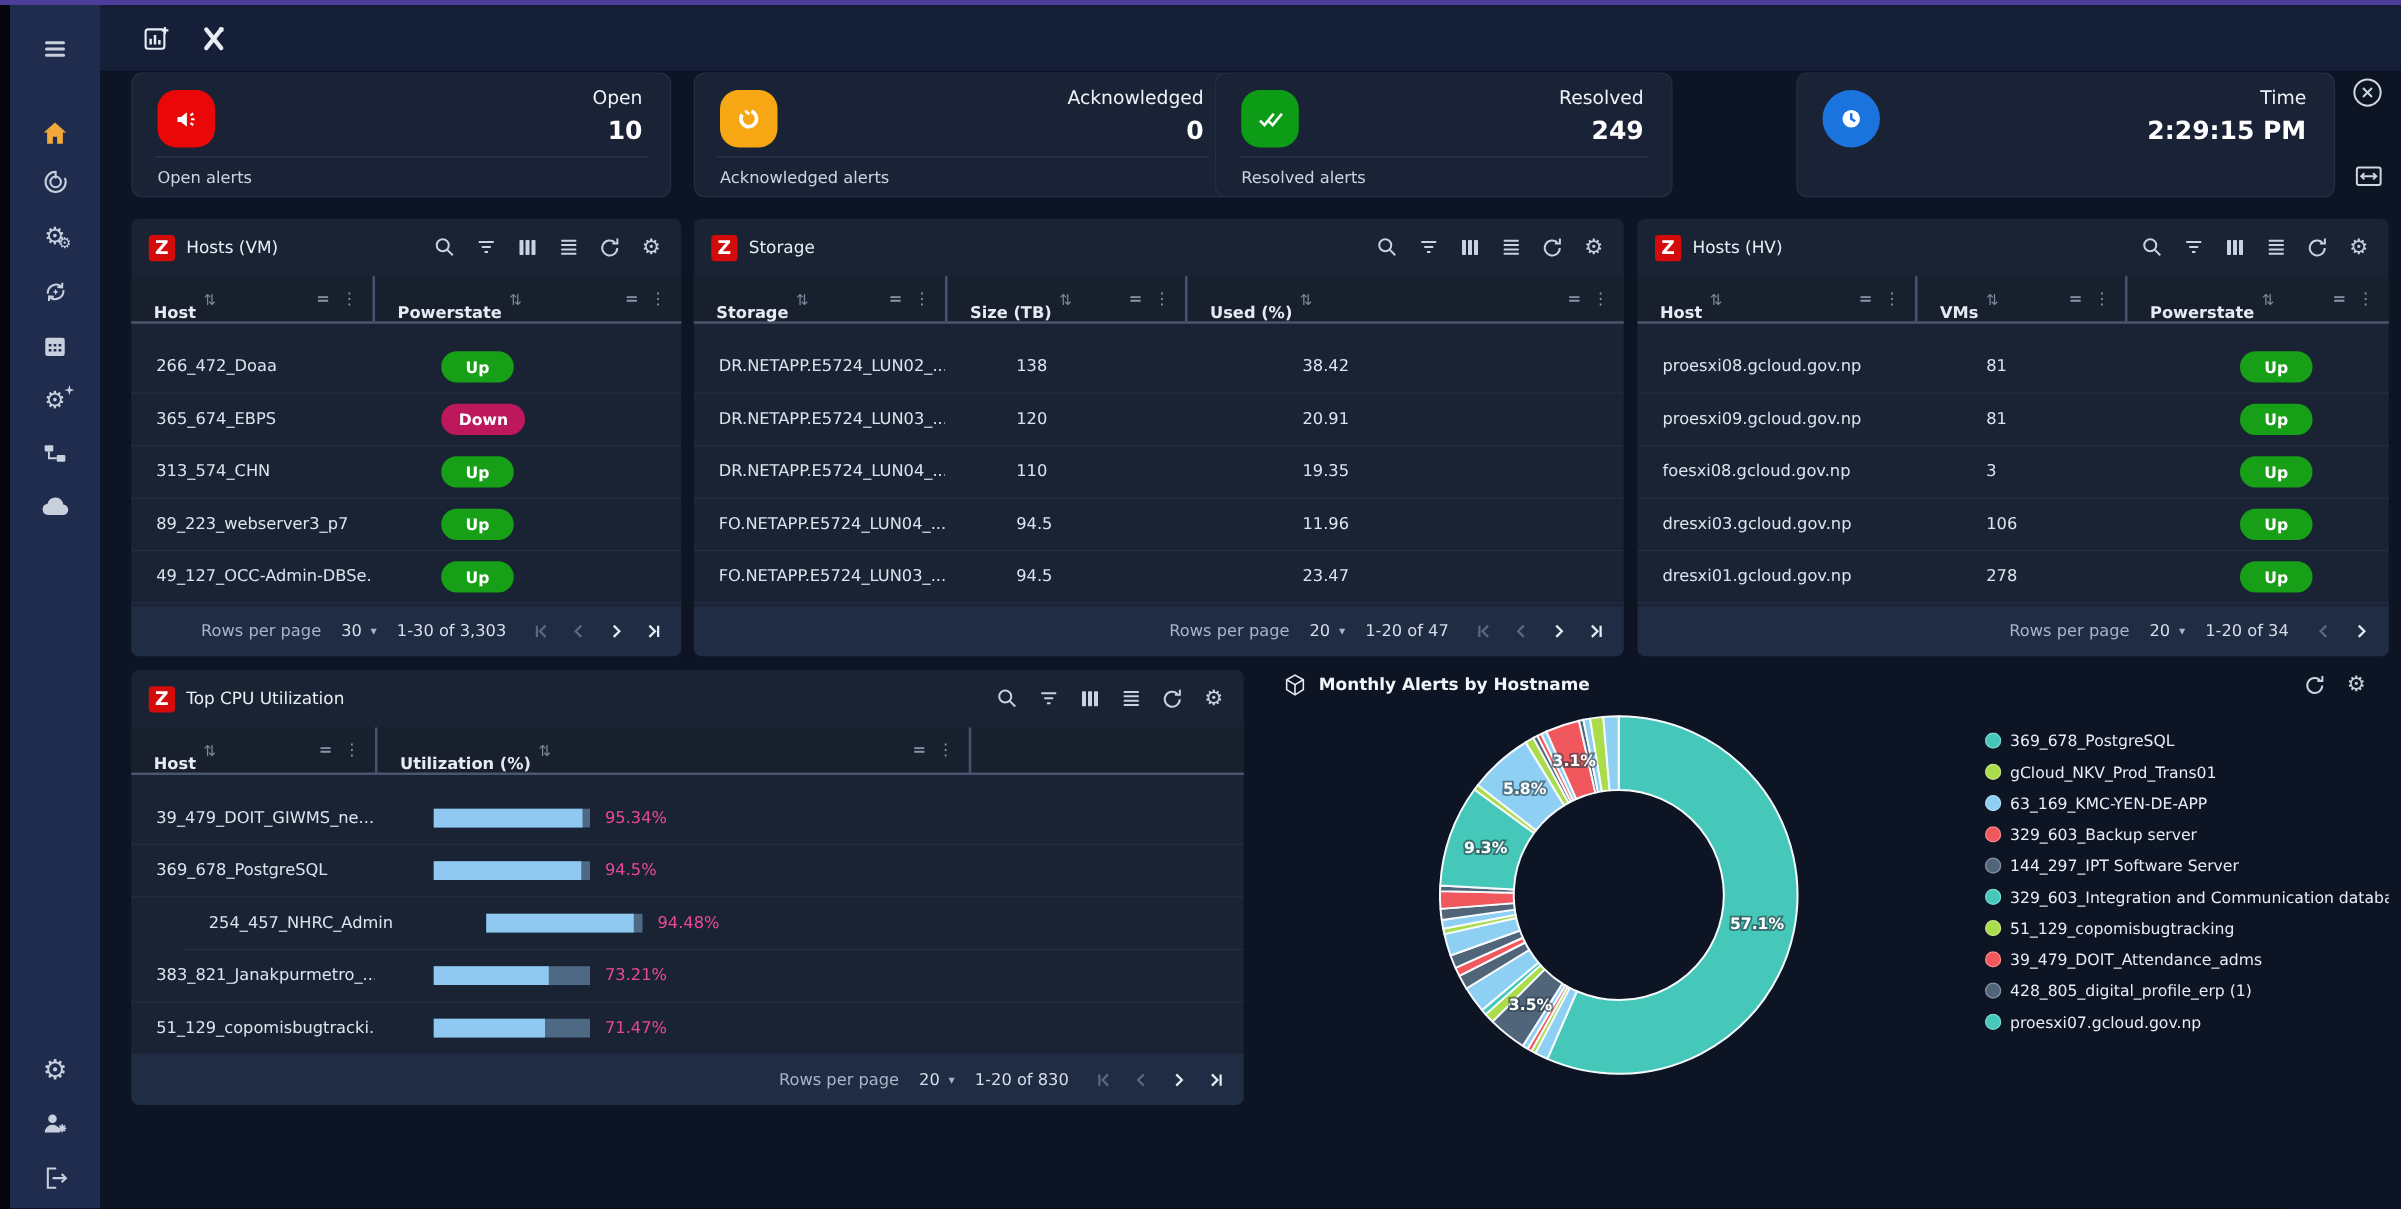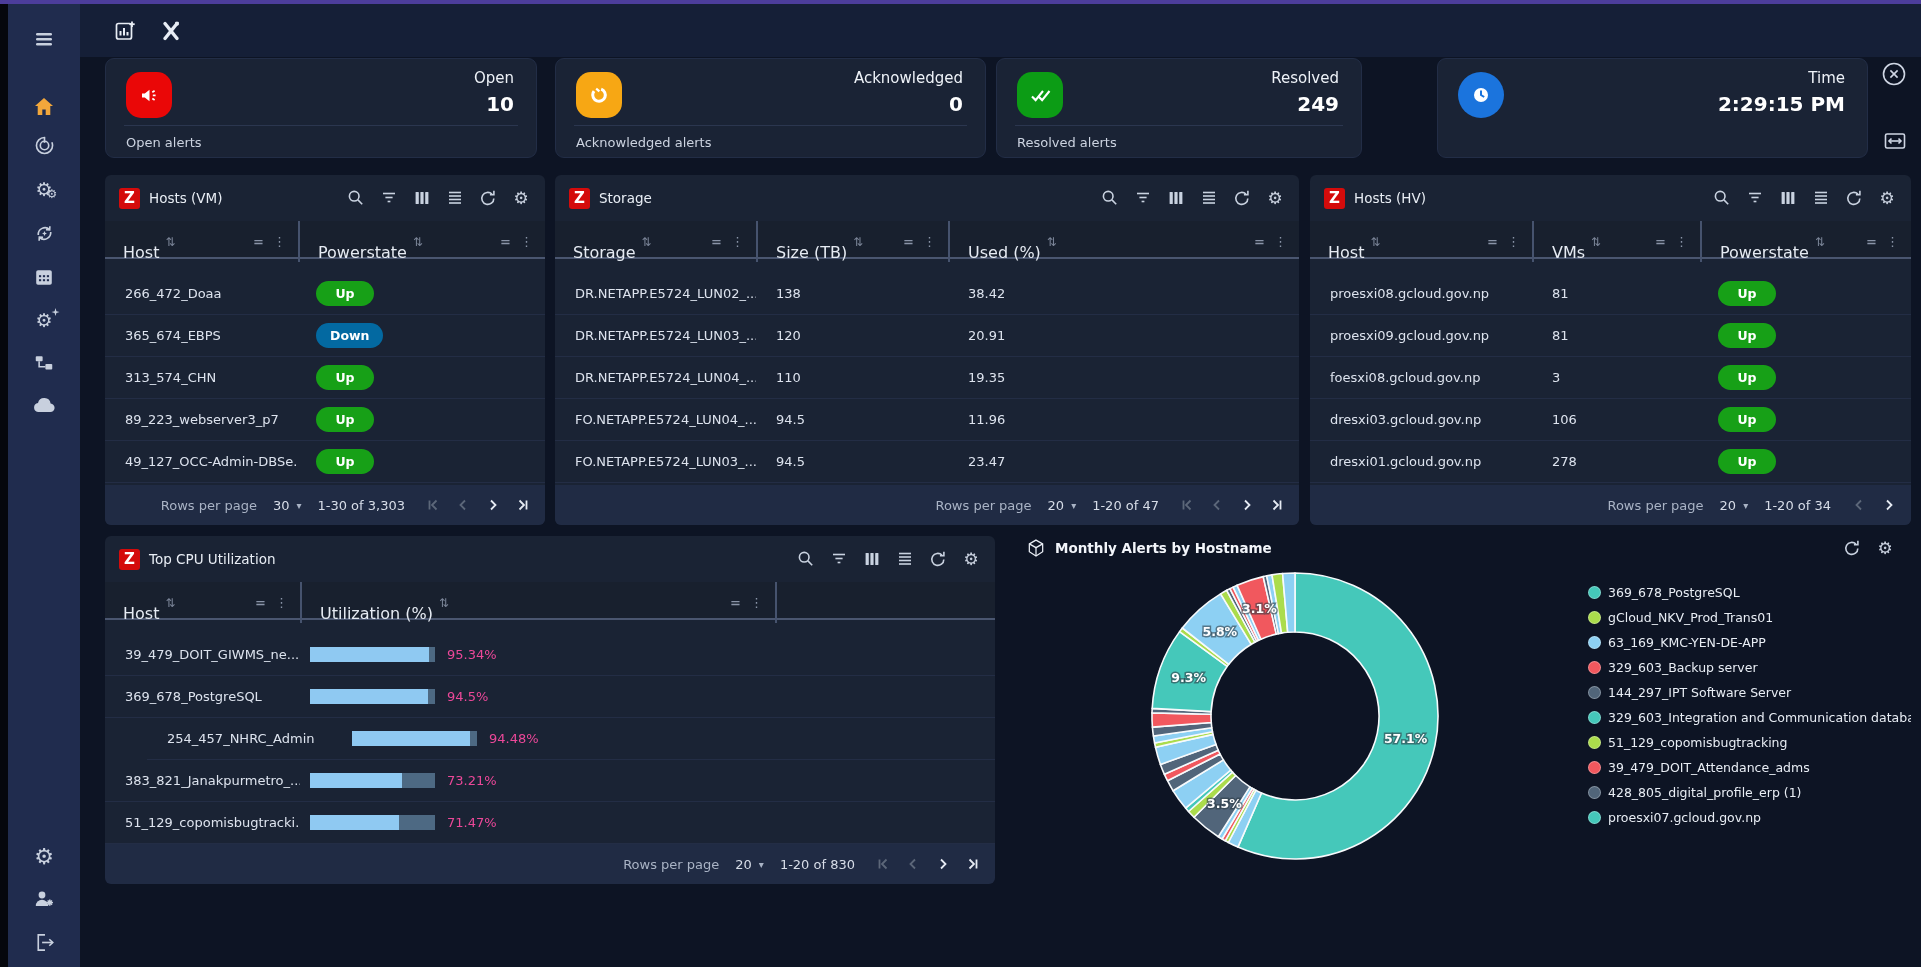--- a/index.html
+++ b/index.html
@@ -33,32 +33,32 @@
   .zlogo{width:21px;height:21px;background:#d40b0b;color:#fff;font-weight:bold;font-size:15px;border-radius:3px;
          display:flex;align-items:center;justify-content:center;margin-right:9px;flex:none;}
   .ptitle{font-size:13.5px;color:#e9eef5;}
   .ptools{margin-left:auto;display:flex;align-items:center;gap:13px;}
   .ptool{width:20px;height:20px;display:flex;align-items:center;justify-content:center;cursor:pointer;}
   .ptool svg{stroke:#c9d2e0;fill:none;stroke-width:1.6;width:18px;height:18px;}
   .ptool .f{fill:#c9d2e0;stroke:none;}
   .cols{height:36px;display:grid;align-items:center;background:#18202e;border-bottom:2px solid #4a5670;flex:none;}
   .hcell{display:flex;align-items:center;height:100%;padding:0 12px 0 18px;box-sizing:border-box;position:relative;}
   .hcell + .hcell{border-left:2px solid #46536e;}
-  .hlabel{font-size:16px;font-weight:normal;color:#e6ebf3;margin-top:22px;}
+  .hlabel{font-size:13px;font-weight:bold;color:#e6ebf3;margin-top:22px;}
   .hsort{font-size:12px;color:#7c8699;margin-left:6px;}
   .hright{margin-left:auto;display:flex;align-items:center;gap:9px;}
   .hfilter{color:#8a94a8;font-weight:bold;font-size:13px;}
   .hmenu{color:#8a94a8;font-size:13px;}
   .tbody{flex:1;padding-top:14px;}
-  .trow{display:grid;align-items:center;height:41px;border-bottom:1px solid #232d45;cursor:pointer;}
+  .trow{display:grid;align-items:center;height:41px;border-bottom:1px solid #232d45;cursor:pointer;gap:37px;}
   .tcell{padding-left:20px;font-size:13px;color:#dde3ee;white-space:nowrap;overflow:hidden;}
   .pill{display:inline-block;min-width:30px;text-align:center;padding:5px 14px;border-radius:14px;
         font-size:12.5px;font-weight:bold;color:#fff;margin-left:18px;}
   .pill.up{background:#17a017;}
-  .pill.down{background:#0369a1;}
+  .pill.down{background:#be185d;}
   .barwrap{display:flex;align-items:center;gap:12px;padding-left:10px;}
   .bartrack{width:125px;height:15px;background:#4d6983;}
   .barfill{height:100%;background:#8fc9f2;}
   .barpct{font-size:13px;color:#ec4899;}
   .tfoot{height:40px;background:#202b44;border-radius:0 0 6px 6px;display:flex;align-items:center;
          justify-content:flex-end;gap:16px;padding:0 14px;flex:none;font-size:13px;color:#a9b3c5;}
   .f-select{display:flex;align-items:center;gap:7px;color:#d7dde8;cursor:pointer;}
   .f-select .caret{font-size:10px;color:#a9b3c5;}
   .f-range{color:#d7dde8;}
   .pager{display:flex;align-items:center;gap:14px;margin-left:4px;}
@@ -225,21 +225,21 @@
       <svg width="24" height="24" viewBox="0 0 24 24">
           <circle cx="12" cy="12" r="6.3" fill="none" stroke="#fff" stroke-width="3" stroke-dasharray="31 9" transform="rotate(-70 12 12)"></circle>
           <line x1="9.2" y1="5.6" x2="12.4" y2="8.4" stroke="#fff" stroke-width="2.2"></line>
         </svg>
     </div>
     <div class="clabel">Acknowledged</div>
     <div class="cvalue">0</div>
     <div class="cdiv"></div>
     <div class="ccaption">Acknowledged alerts</div>
   </div>
-  <div class="card" style="left:996px;width:366px">
+  <div class="card" style="left:972px;width:366px">
     <div class="cicon" style="background:#0c9c15">
       <svg width="26" height="26" viewBox="0 0 26 26">
           <g fill="none" stroke="#fff" stroke-width="2.1">
             <path d="M5 14.5 l3.6 3.6 L16 9"></path>
             <path d="M11.5 14.5 l3.6 3.6 L22.5 9"></path>
           </g>
         </svg>
     </div>
     <div class="clabel">Resolved</div>
     <div class="cvalue">249</div>

